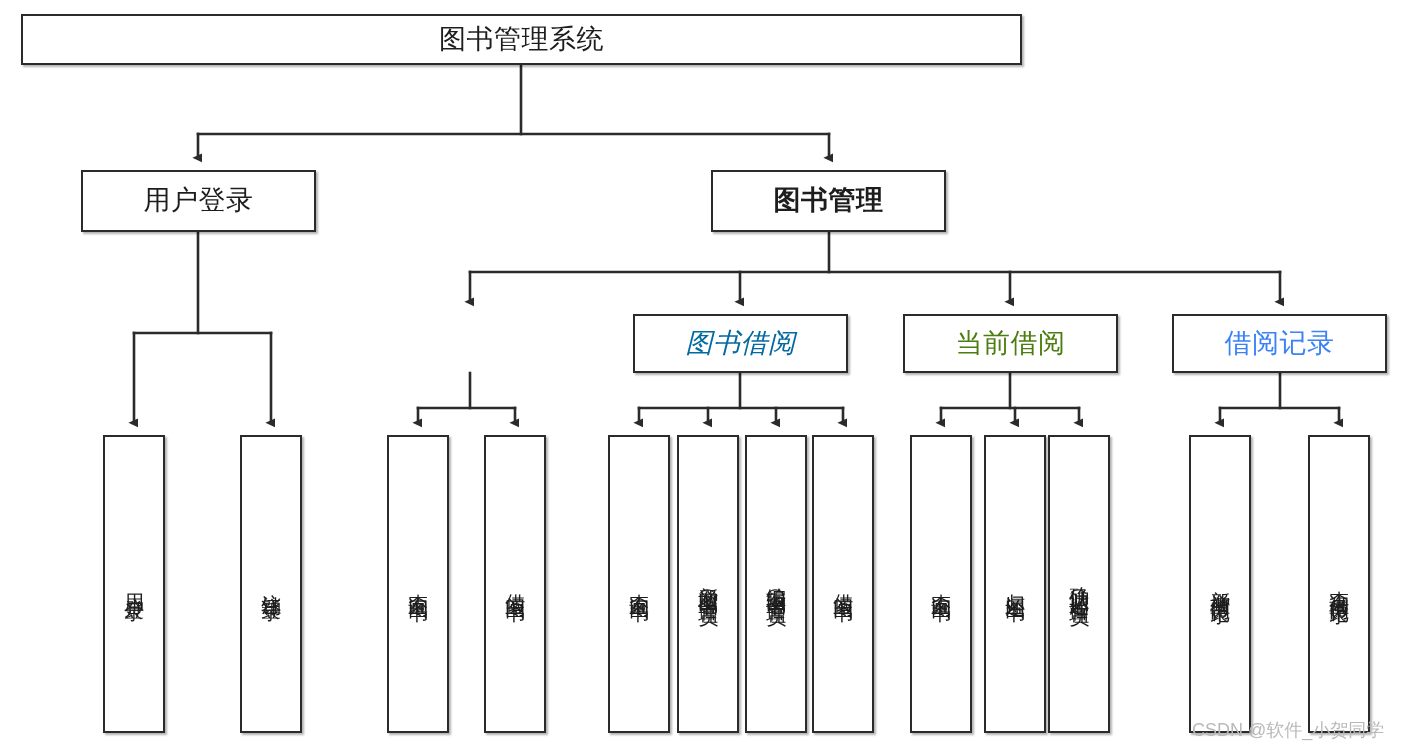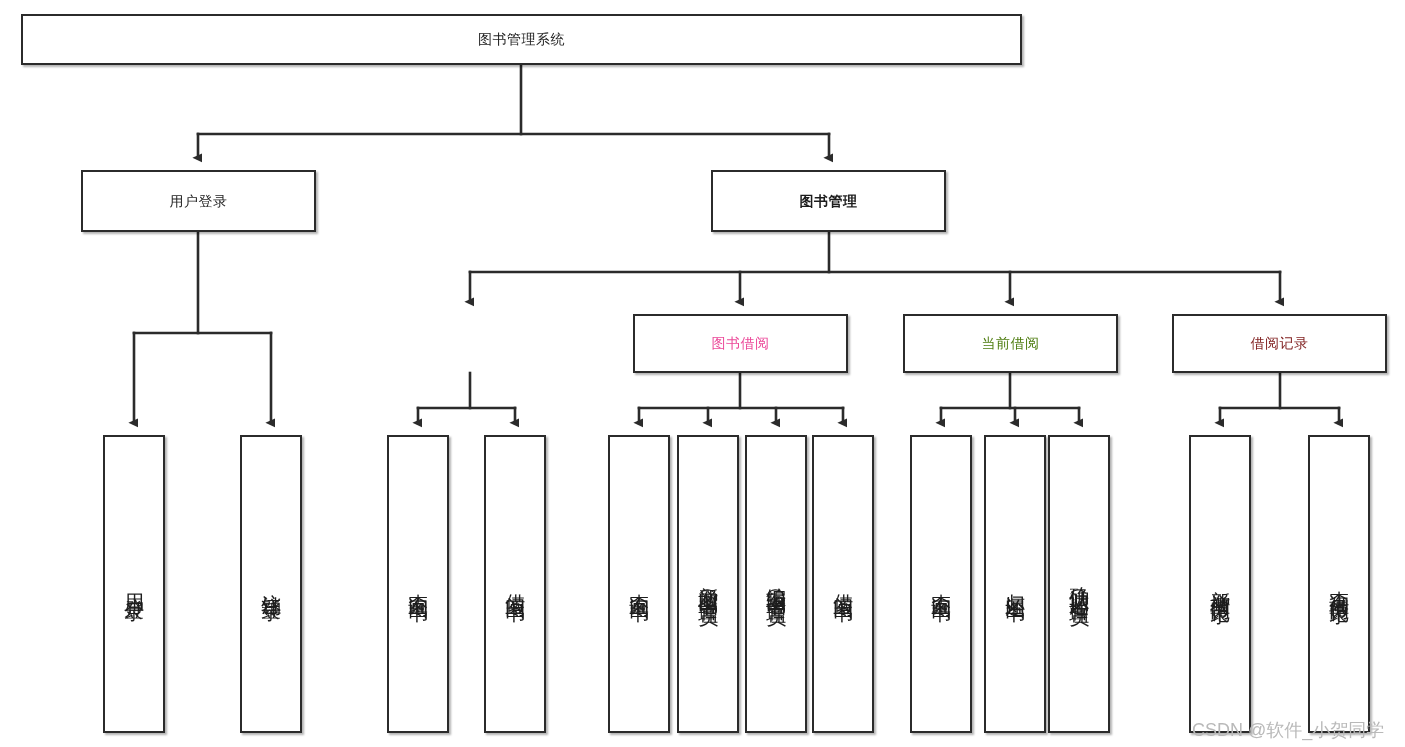--- a/index.html
+++ b/index.html
@@ -29,21 +29,21 @@
     box-sizing: border-box;
     background: #ffffff;
     border: 2px solid #2b2b2b;
     box-shadow: 2px 2px 2px rgba(0,0,0,0.30);
     display: flex;
     align-items: center;
     justify-content: center;
   }
   .node-label {
     color: #1d1d1d;
-    font-size: 14px;
+    font-size: 27px;
     line-height: 1.18;
     letter-spacing: 0.5px;
     text-align: center;
     white-space: nowrap;
     user-select: none;
   }
   
   .node-box.vertical .node-label {
     writing-mode: vertical-rl;
     text-orientation: upright;
@@ -120,27 +120,27 @@
   </div>
 
   <div class="node-box" id="node-l2-0" style="left: 81px; top: 170px; width: 235px; height: 62px; border-color: rgb(43, 43, 43); background: rgb(255, 255, 255);">
     <span class="node-label" style="color: rgb(29, 29, 29);">用户登录</span>
   </div>
   <div class="node-box" id="node-l2-1" style="left: 711px; top: 170px; width: 235px; height: 62px; border-color: rgb(43, 43, 43); background: rgb(255, 255, 255); font-weight: bold;">
     <span class="node-label" style="color: rgb(29, 29, 29);">图书管理</span>
   </div>
 
   <div class="node-box" id="node-l3-1" style="left: 633px; top: 314px; width: 215px; height: 59px; border-color: rgb(43, 43, 43); background: rgb(255, 255, 255);">
-    <span class="node-label" style="color: #ec4899;">图书借阅</span>
+    <span class="node-label" style="color: #0369a1; font-style: italic;">图书借阅</span>
   </div>
   <div class="node-box" id="node-l3-2" style="left: 903px; top: 314px; width: 215px; height: 59px; border-color: rgb(43, 43, 43); background: rgb(255, 255, 255);">
     <span class="node-label" style="color: #4d7c0f; text-align: right;">当前借阅</span>
   </div>
   <div class="node-box" id="node-l3-3" style="left: 1172px; top: 314px; width: 215px; height: 59px; border-color: rgb(43, 43, 43); background: rgb(255, 255, 255);">
-    <span class="node-label" style="color: #7f1d1d;">借阅记录</span>
+    <span class="node-label" style="color: #3b82f6;">借阅记录</span>
   </div>
 
   <div class="node-box vertical" id="node-leaf-0" style="left: 103px; top: 435px; width: 62px; height: 298px; border-color: rgb(43, 43, 43); background: rgb(255, 255, 255);">
     <span class="node-label" style="color: rgb(29, 29, 29);">用户登录</span>
   </div>
   <div class="node-box vertical" id="node-leaf-1" style="left: 240px; top: 435px; width: 62px; height: 298px; border-color: rgb(43, 43, 43); background: rgb(255, 255, 255);">
     <span class="node-label" style="color: rgb(29, 29, 29);">注销登录</span>
   </div>
   <div class="node-box vertical" id="node-leaf-2" style="left: 387px; top: 435px; width: 62px; height: 298px; border-color: rgb(43, 43, 43); background: rgb(255, 255, 255);">
     <span class="node-label" style="color: rgb(29, 29, 29);">查询图书</span>

